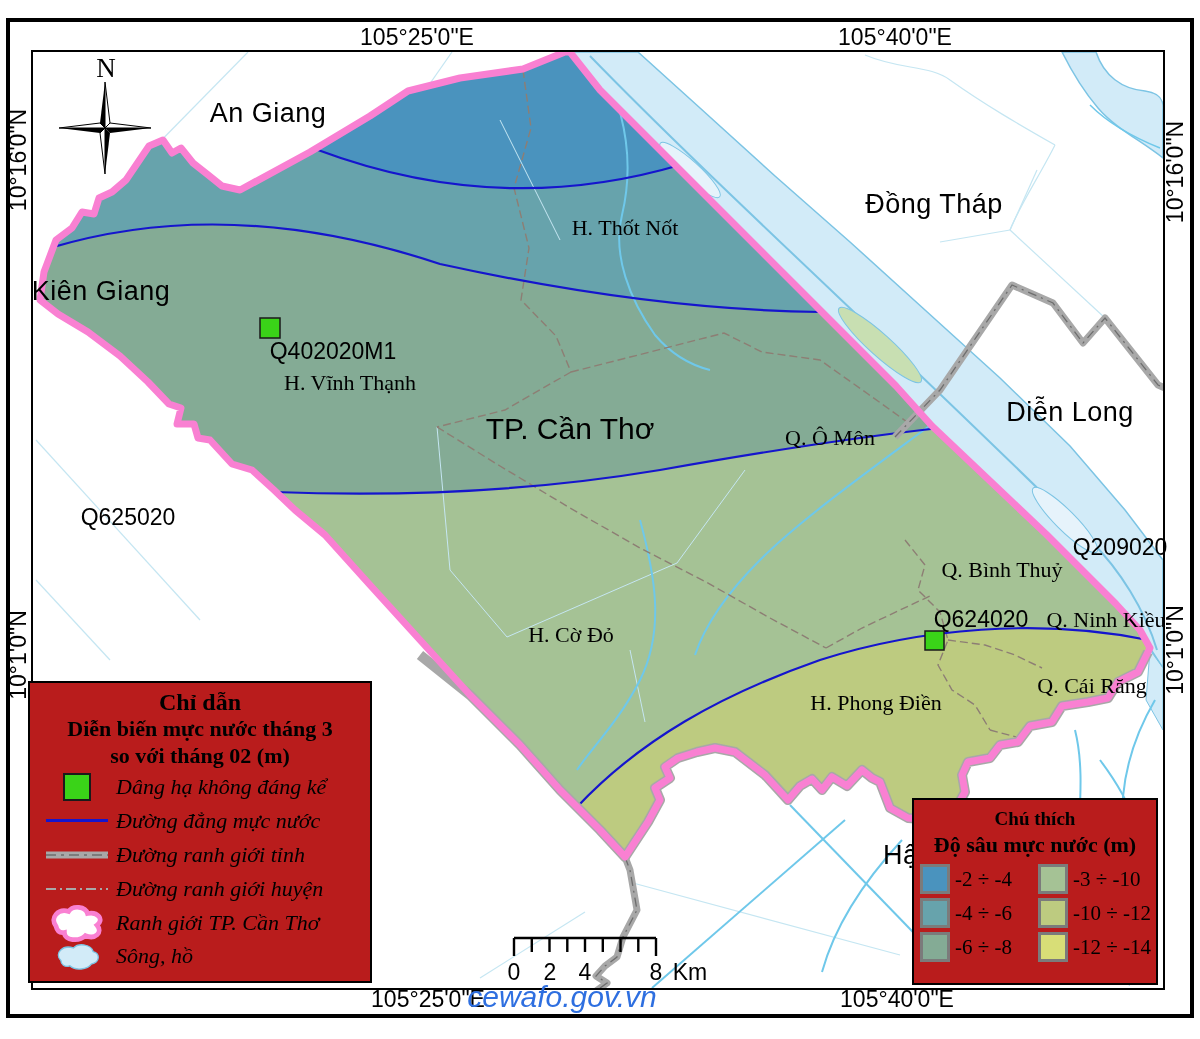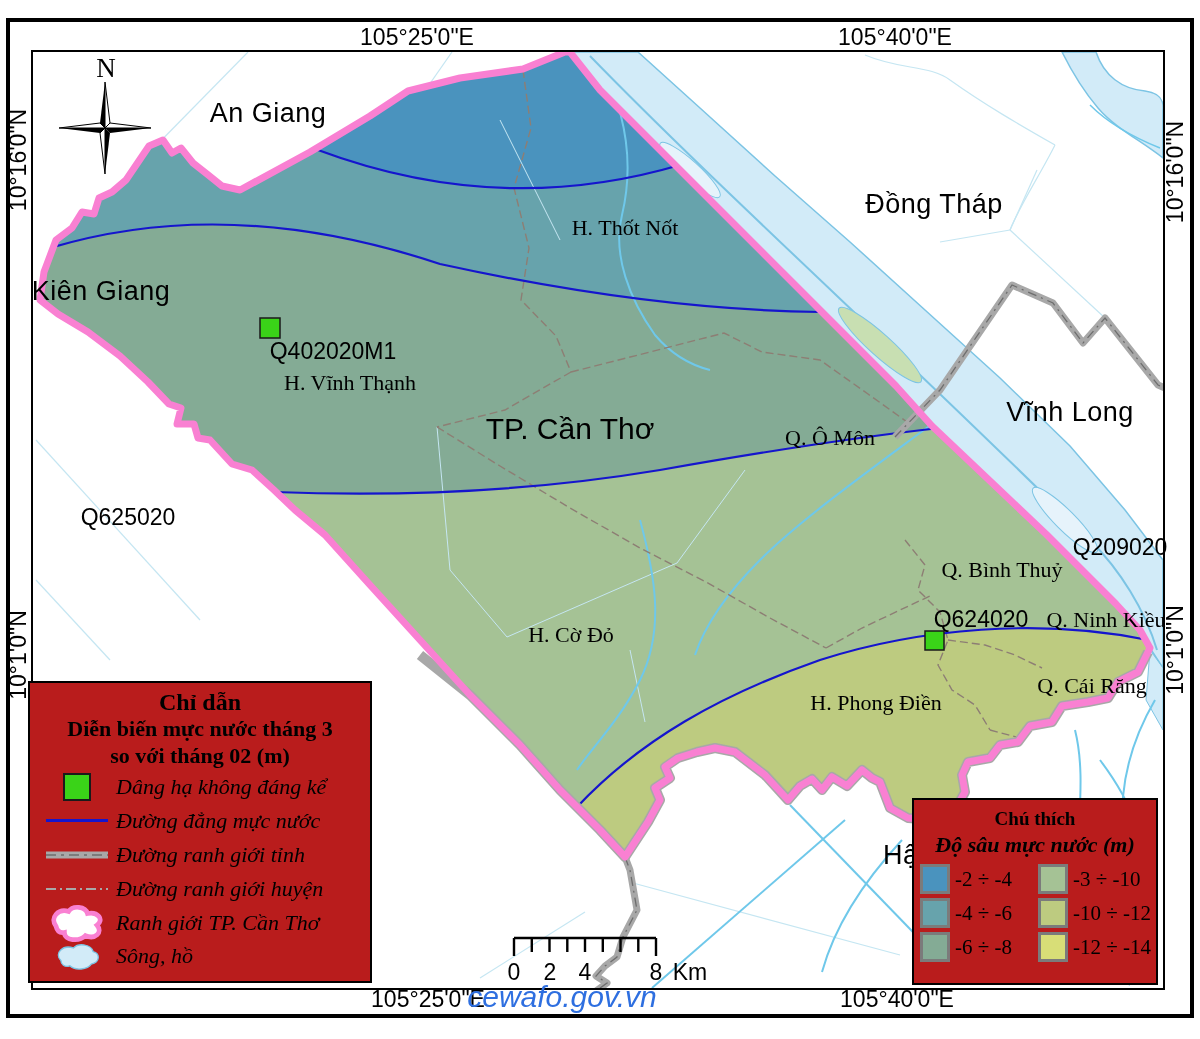--- a/index.html
+++ b/index.html
@@ -27,21 +27,21 @@
   #legend1{left:28px;top:681px;width:344px;height:302px;padding:6px 8px 4px 8px;}
   #legend1 .ttl{text-align:center;font-family:"Liberation Serif","DejaVu Serif",serif;font-weight:bold;font-size:24px;}
   #legend1 .sub{text-align:center;font-family:"Liberation Serif","DejaVu Serif",serif;font-weight:bold;font-size:22px;line-height:1.22;}
   .lg-row{display:flex;align-items:center;height:34px;font-style:italic;}
   .lg-sym{width:78px;display:flex;justify-content:center;align-items:center;flex:0 0 78px;}
   .lg-txt{font-family:"Liberation Serif","DejaVu Serif",serif;font-size:22px;white-space:nowrap;}
   .sym-square{width:24px;height:24px;border:2px solid #1a1a1a;}
   .sym-line{width:62px;height:3px;}
   #legend2{left:912px;top:798px;width:246px;height:187px;padding:8px 6px 4px 6px;}
   #legend2 .ttl{text-align:center;font-family:"Liberation Serif","DejaVu Serif",serif;font-weight:bold;font-size:19px;}
-  #legend2 .sub{text-align:center;font-family:"Liberation Serif","DejaVu Serif",serif;font-weight:bold;font-size:22px;margin-top:2px;font-style:italic;}
+  #legend2 .sub{text-align:center;font-family:"Liberation Serif","DejaVu Serif",serif;font-weight:bold;font-size:22px;margin-top:2px;}
   #cl-grid{display:grid;grid-template-columns:118px 112px;margin-top:6px;row-gap:4px;}
   .cl-cell{display:flex;align-items:center;gap:5px;}
   .cl-swatch{width:24px;height:24px;border:3px solid #7b7b7b;flex:0 0 24px;}
   .cl-lab{font-family:"Liberation Serif","DejaVu Serif",serif;font-size:21px;white-space:nowrap;}
   #compass{left:57px;top:80px;z-index:5;}
 </style>
 </head>
 <body>
 
 <div id="page">
@@ -185,21 +185,21 @@
     <polygon points="94,48 53,53 48,48" fill="#000"></polygon>
     <polygon points="48,94 53,53 48,48" fill="#000"></polygon>
     <polygon points="48,94 43,53 48,48" fill="#fff" stroke="#000" stroke-width="1"></polygon>
     <polygon points="2,48 43,53 48,48" fill="#000"></polygon>
     <polygon points="2,48 43,43 48,48" fill="#fff" stroke="#000" stroke-width="1"></polygon>
   </svg>
 
   <div class="lbl sans prov" style="left:268px;top:113px">An Giang</div>
   <div class="lbl sans prov" style="left:934px;top:204px">Đồng Tháp</div>
   <div class="lbl sans prov" style="left:101px;top:291px">Kiên Giang</div>
-  <div class="lbl sans prov" style="left:1070px;top:412px">Vĩnh Long</div>
+  <div class="lbl sans prov" style="left:1070px;top:412px">Diễn Long</div>
   <div id="hau-giang" class="lbl lbl-left sans prov" style="left:883px;top:855px">Hậu Giang</div>
   <div class="lbl sans city" style="left:570px;top:429px">TP. Cần Thơ</div>
 
   <div class="lbl serif dist" style="left:625px;top:228px">H. Thốt Nốt</div>
   <div class="lbl serif dist" style="left:350px;top:383px">H. Vĩnh Thạnh</div>
   <div class="lbl serif dist" style="left:830px;top:438px">Q. Ô Môn</div>
   <div class="lbl serif dist" style="left:1002px;top:570px">Q. Bình Thuỷ</div>
   <div class="lbl serif dist" style="left:1106px;top:620px">Q. Ninh Kiều</div>
   <div class="lbl serif dist" style="left:1092px;top:686px">Q. Cái Răng</div>
   <div class="lbl serif dist" style="left:876px;top:703px">H. Phong Điền</div>

